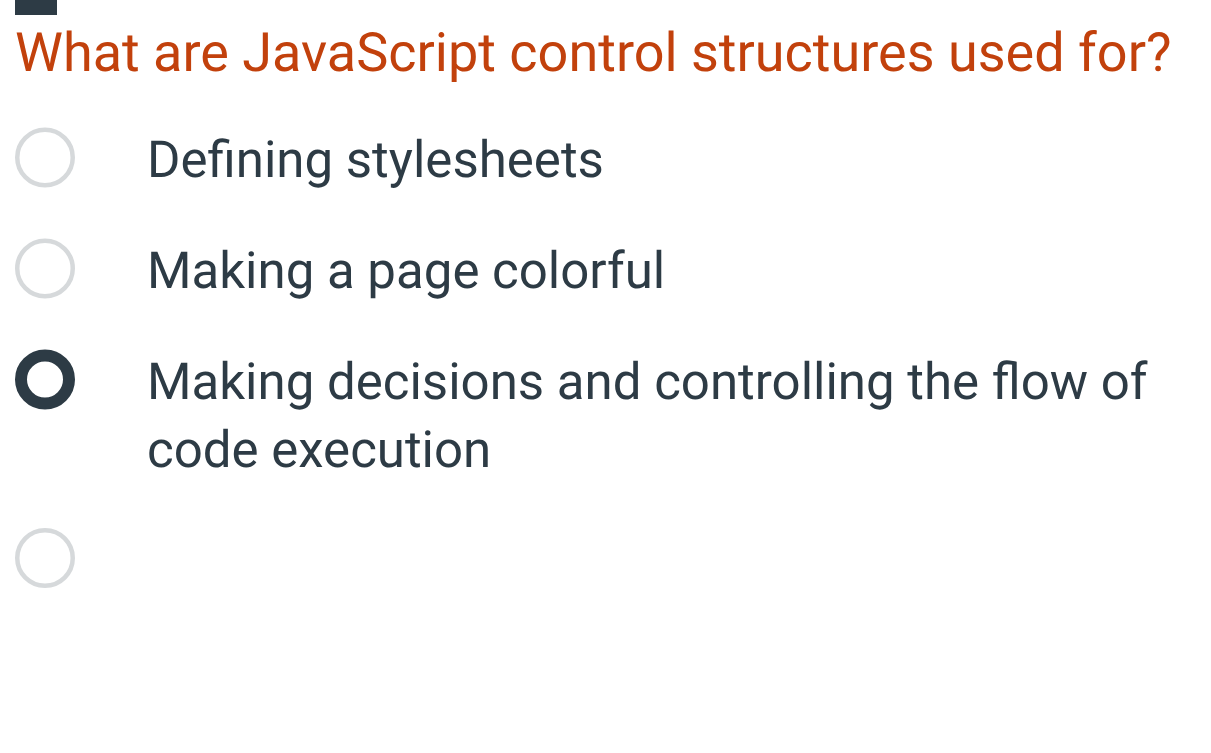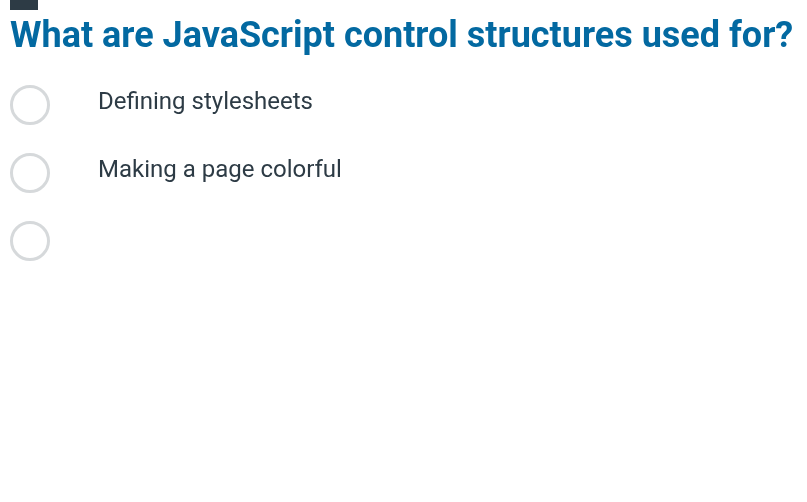--- a/index.html
+++ b/index.html
@@ -18,22 +18,22 @@
     .accent-bar {
       position: absolute;
       top: 0;
       left: 10px;
       width: 28px;
       height: 10px;
       background: #2d3b45;
     }
     .question {
       font-size: 36px;
-      color: #0369a1;
-      font-weight: 700;
+      color: #c2410c;
+      font-weight: 400;
       line-height: 1.3;
       padding: 12px 10px 0 10px;
     }
     .options {
       margin-top: 24px;
       padding: 0 10px;
     }
     .option {
       display: flex;
       align-items: flex-start;
@@ -59,21 +59,21 @@
       top: 50%;
       left: 50%;
       transform: translate(-50%, -50%);
       width: 12px;
       height: 12px;
       background: #2d3b45;
       border-radius: 50%;
       display: none;
     }
     .option-text {
-      font-size: 24px;
+      font-size: 34px;
       color: #2d3b45;
       font-weight: 400;
       line-height: 1.35;
       padding-top: 2px;
     }
   </style>
 </head>
 <body>
 
 <div class="accent-bar"></div>
@@ -83,15 +83,19 @@
 <div class="options">
   <div class="option">
     <div class="radio"></div>
     <div class="option-text">Defining stylesheets</div>
   </div>
   <div class="option">
     <div class="radio"></div>
     <div class="option-text">Making a page colorful</div>
   </div>
   <div class="option">
+    <div class="radio selected"></div>
+    <div class="option-text">Making decisions and controlling the flow of code execution</div>
+  </div>
+  <div class="option">
     <div class="radio"></div>
   </div>
 </div>
 
 </body></html>

